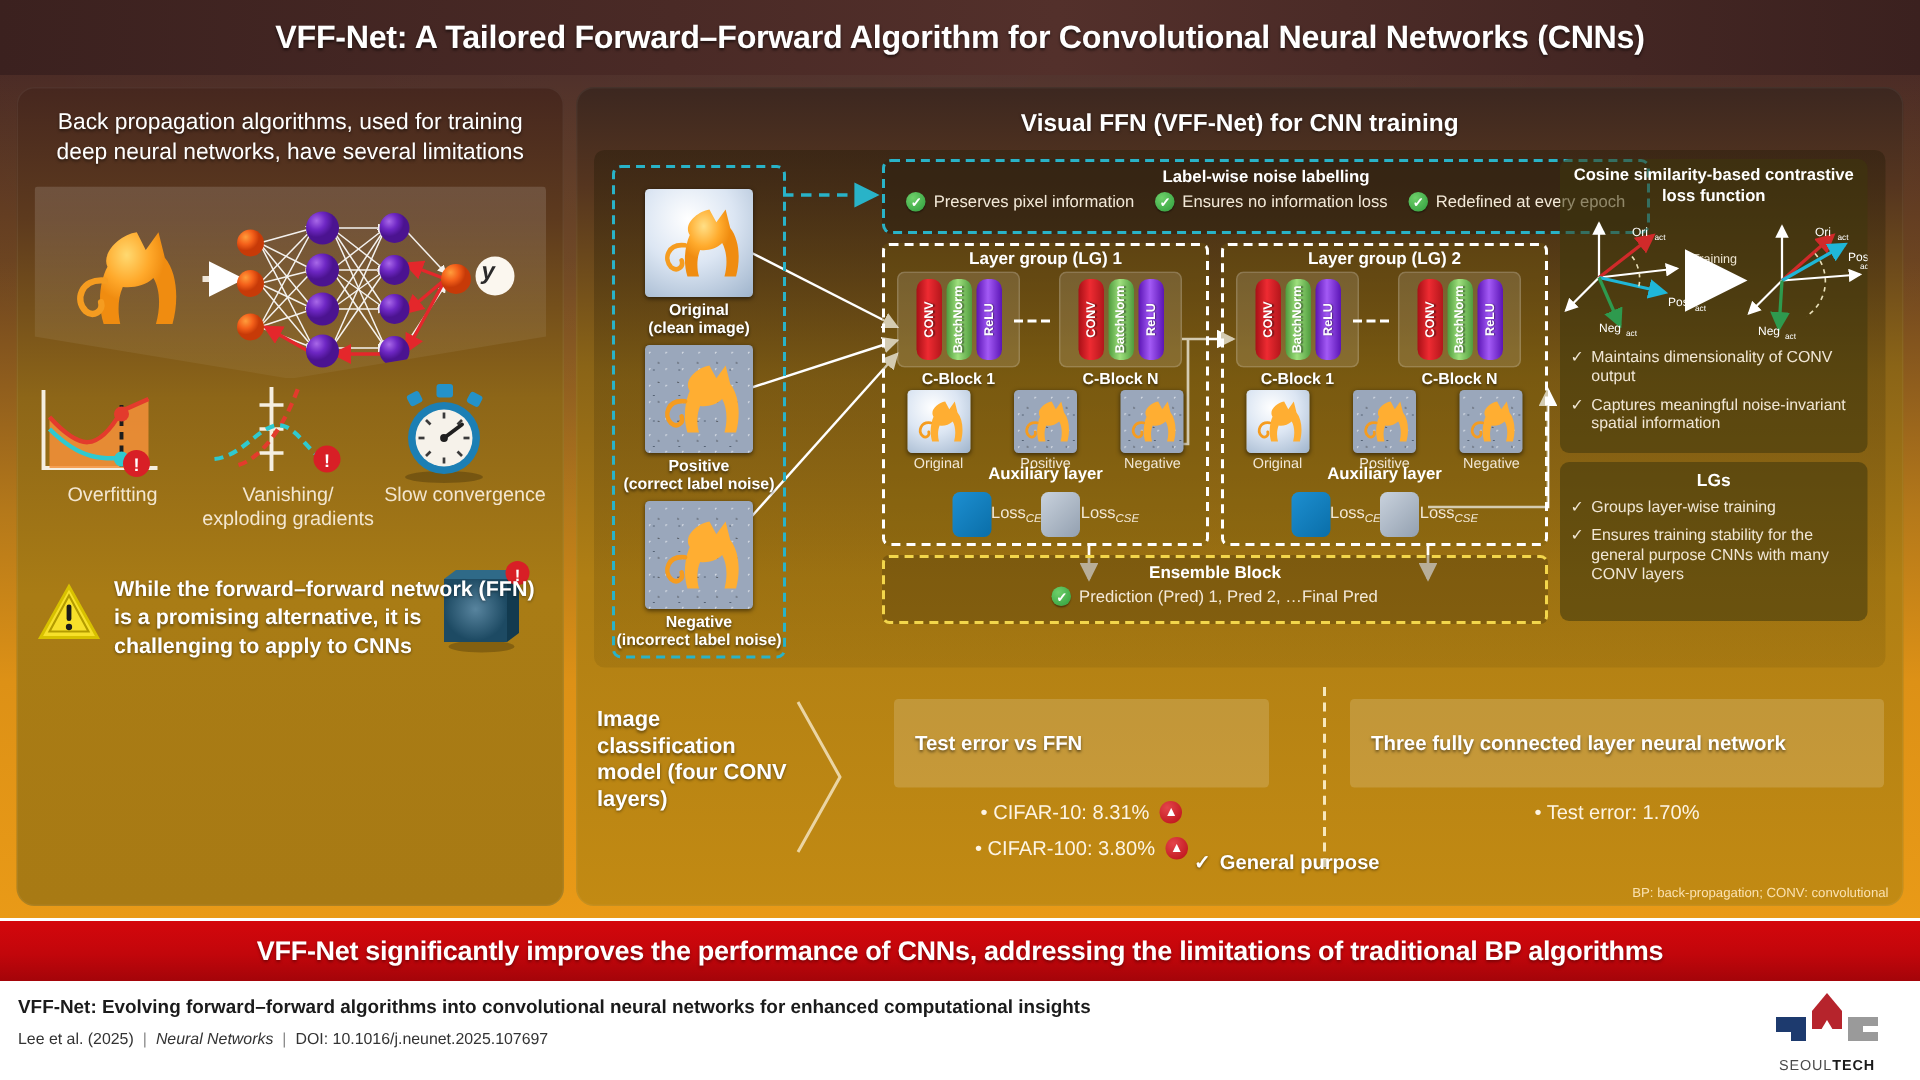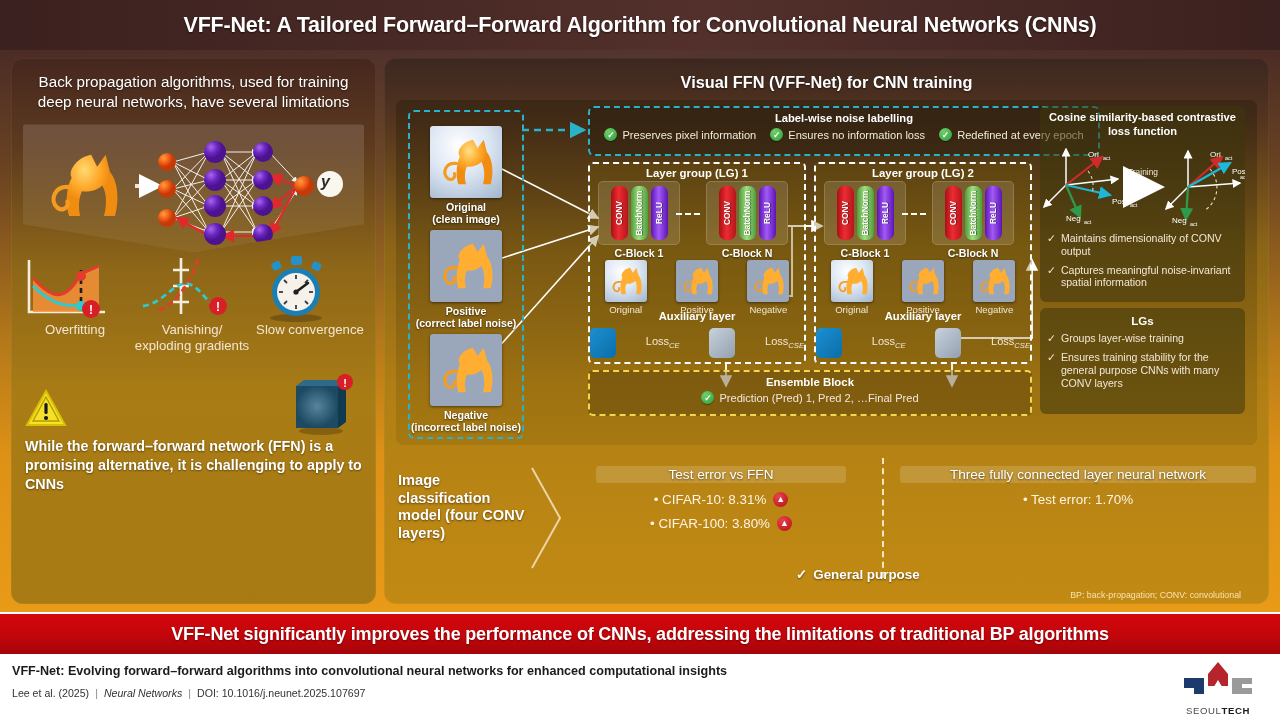--- a/index.html
+++ b/index.html
@@ -54,21 +54,21 @@
   }
   .lp-icons{position:relative;margin-top:4px;height:118px;}
   .ic{position:absolute;text-align:center;color:#f3e6cf;font-size:13.2px;line-height:1.17;}
   .lp-black{
     position:relative;margin:4px 14px 0 14px;color:#f6ead6;font-size:13.2px;line-height:1.3;
   }
   .cube{
     position:absolute;right:8px;top:-4px;width:66px;height:62px;
   }
   .lp-warn{
-    position:relative;margin:10px 14px 0 14px;display:flex;gap:9px;align-items:flex-start;flex-direction:column;
+    position:relative;margin:10px 14px 0 14px;display:flex;gap:9px;align-items:flex-start;
   }
   .lp-warn .txt{color:#ffffff;font-weight:bold;font-size:14.3px;line-height:1.32;
     text-shadow:0 1px 2px rgba(0,0,0,.45);}
 
   
   .rightpanel{
     position:absolute;left:384px;top:8px;width:885px;height:546px;border-radius:12px;
     background:linear-gradient(180deg,#3c2720 0%,#55351f 12%,#8a6417 34%,#b07f14 60%,#c28a13 100%);
     box-shadow:0 0 0 1px rgba(255,255,255,.05) inset;overflow:hidden;
   }
@@ -140,21 +140,21 @@
   .blabel{position:absolute;top:66px;width:82px;text-align:center;color:#fff;font-weight:bold;font-size:10.6px;
     text-shadow:0 1px 2px rgba(0,0,0,.55);}
   .dashline{position:absolute;top:32px;left:86px;width:24px;border-top:2px dashed #fff;}
 
   .minirow{position:absolute;top:96px;left:0;width:100%;display:flex;justify-content:space-around;}
   .mini{text-align:center;}
   .mini .thumb{width:42px;height:42px;}
   .mini .mcap{color:#f1e7d5;font-size:9.6px;margin-top:2px;}
 
   .auxtitle{position:absolute;top:146px;width:100%;text-align:center;color:#fff;font-weight:bold;font-size:11.2px;}
-  .auxrow{position:absolute;top:164px;left:0;width:100%;display:flex;align-items:center;justify-content:space-between;}
+  .auxrow{position:absolute;top:164px;left:0;width:100%;display:flex;align-items:center;justify-content:center;}
   .auxblock{width:26px;height:30px;border-radius:5px;}
   .auxblock.blue{background:linear-gradient(135deg,#1d8fd1,#0a6ea8);}
   .auxblock.grey{background:linear-gradient(135deg,#c9d2dd,#93a0b0);}
   .losslab{color:#f3e8d6;font-size:11px;}
   .losslab sub{font-size:7.6px;font-style:italic;}
 
   
   .ensemble{
     position:absolute;left:192px;top:270px;width:440px;height:42px;
     border:2px dashed #f3d64b;border-radius:5px;background:rgba(86,62,12,.42);
@@ -176,30 +176,30 @@
   .bullets{padding:5px 7px 0 7px;display:flex;flex-direction:column;gap:6px;}
   .bullet{display:flex;gap:5px;align-items:flex-start;color:#f1e7d5;font-size:10.6px;line-height:1.22;}
 
   
   .results{position:absolute;left:0;top:392px;width:885px;height:154px;}
   .imgclass{position:absolute;left:14px;top:22px;color:#fff;font-weight:bold;font-size:14.6px;line-height:1.2;
     text-shadow:0 1px 2px rgba(0,0,0,.5);}
   .chev{position:absolute;left:146px;top:16px;width:34px;height:104px;}
   .resbox{position:absolute;top:16px;}
   .resbox .hd{
-    background:rgba(255,255,255,.16);border-radius:3px;color:#fff;font-weight:normal;font-size:13.6px;
-    text-align:center;padding:1px 14px;text-shadow:0 1px 2px rgba(0,0,0,.5);
+    background:rgba(255,255,255,.16);border-radius:3px;color:#fff;font-weight:bold;font-size:13.6px;
+    padding:22px 14px;text-shadow:0 1px 2px rgba(0,0,0,.5);
   }
   .resbox .li{color:#fdf4e4;font-size:13.4px;margin-top:9px;display:flex;align-items:center;gap:7px;justify-content:center;}
   .uparrow{width:15px;height:15px;border-radius:50%;background:radial-gradient(circle at 35% 30%,#e4454b,#b90d15);
     display:inline-flex;align-items:center;justify-content:center;color:#fff;font-size:9px;line-height:1;}
   .vdiv{position:absolute;left:498px;top:8px;height:120px;border-left:2px dashed #fff3cf;opacity:.9;}
   .genpurp{position:absolute;left:412px;top:117px;display:flex;align-items:center;gap:6px;
     color:#fff;font-weight:bold;font-size:13.4px;text-shadow:0 1px 2px rgba(0,0,0,.5);}
-  .footnote{position:absolute;right:28px;bottom:4px;color:#ffe9bd;font-size:8.8px;opacity:.92;}
+  .footnote{position:absolute;right:10px;bottom:4px;color:#ffe9bd;font-size:8.8px;opacity:.92;}
 
   
   .banner{
     position:absolute;left:0;top:614px;width:1280px;height:40px;
     background:linear-gradient(180deg,#d4070c 0%,#c2060b 55%,#a40409 100%);
     display:flex;align-items:center;justify-content:center;
   }
   .banner .t{color:#fff;font-weight:bold;font-size:18px;letter-spacing:-.2px;white-space:nowrap;
     text-shadow:0 1px 2px rgba(0,0,0,.35);}
 

